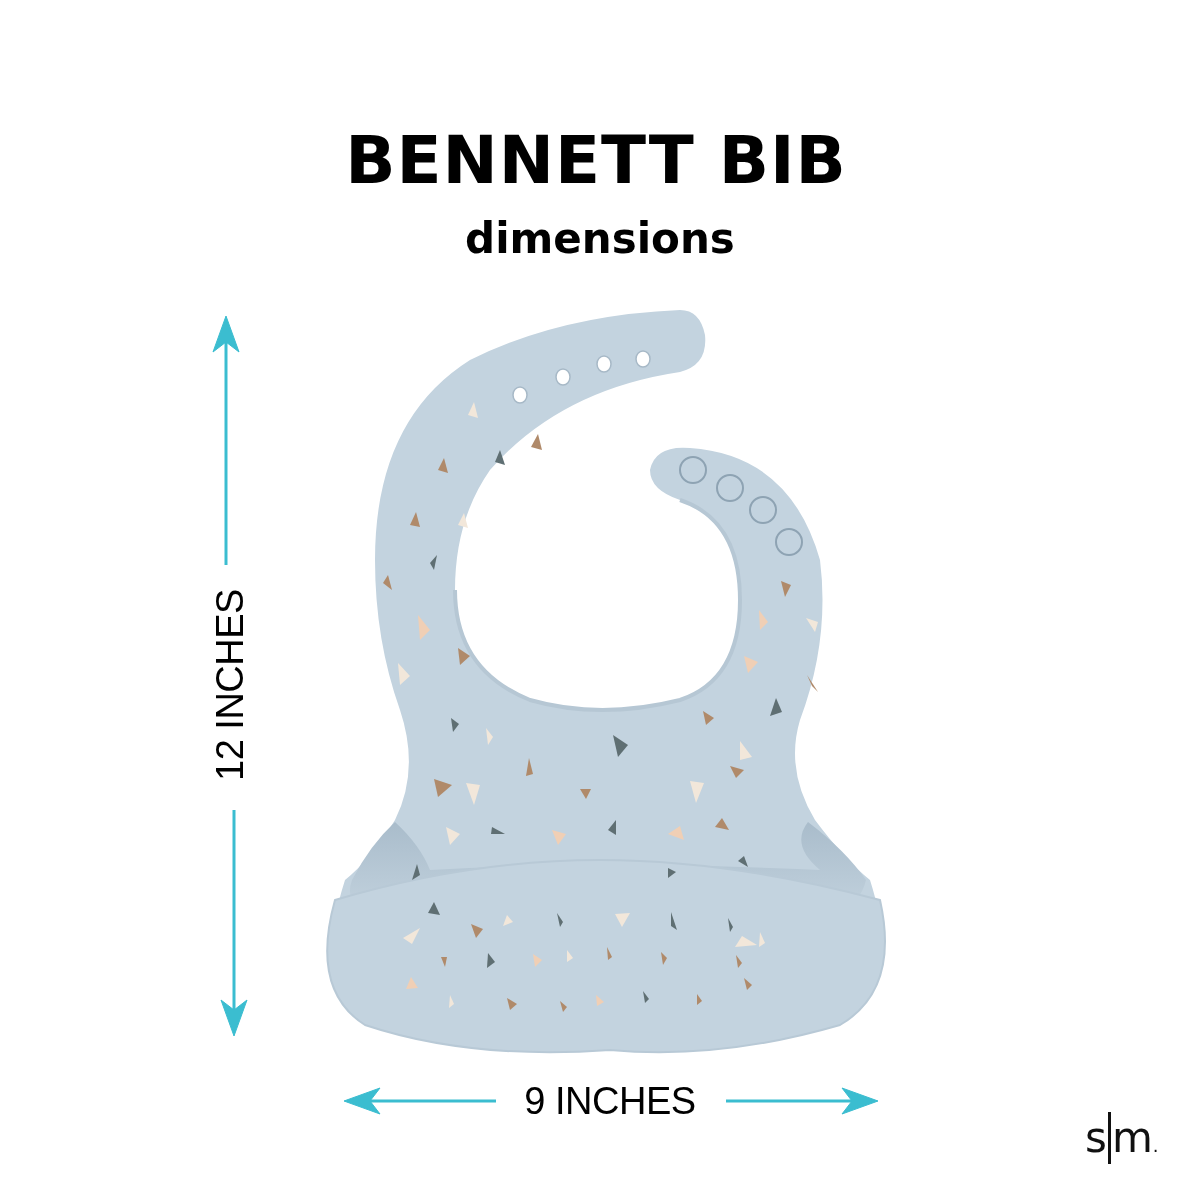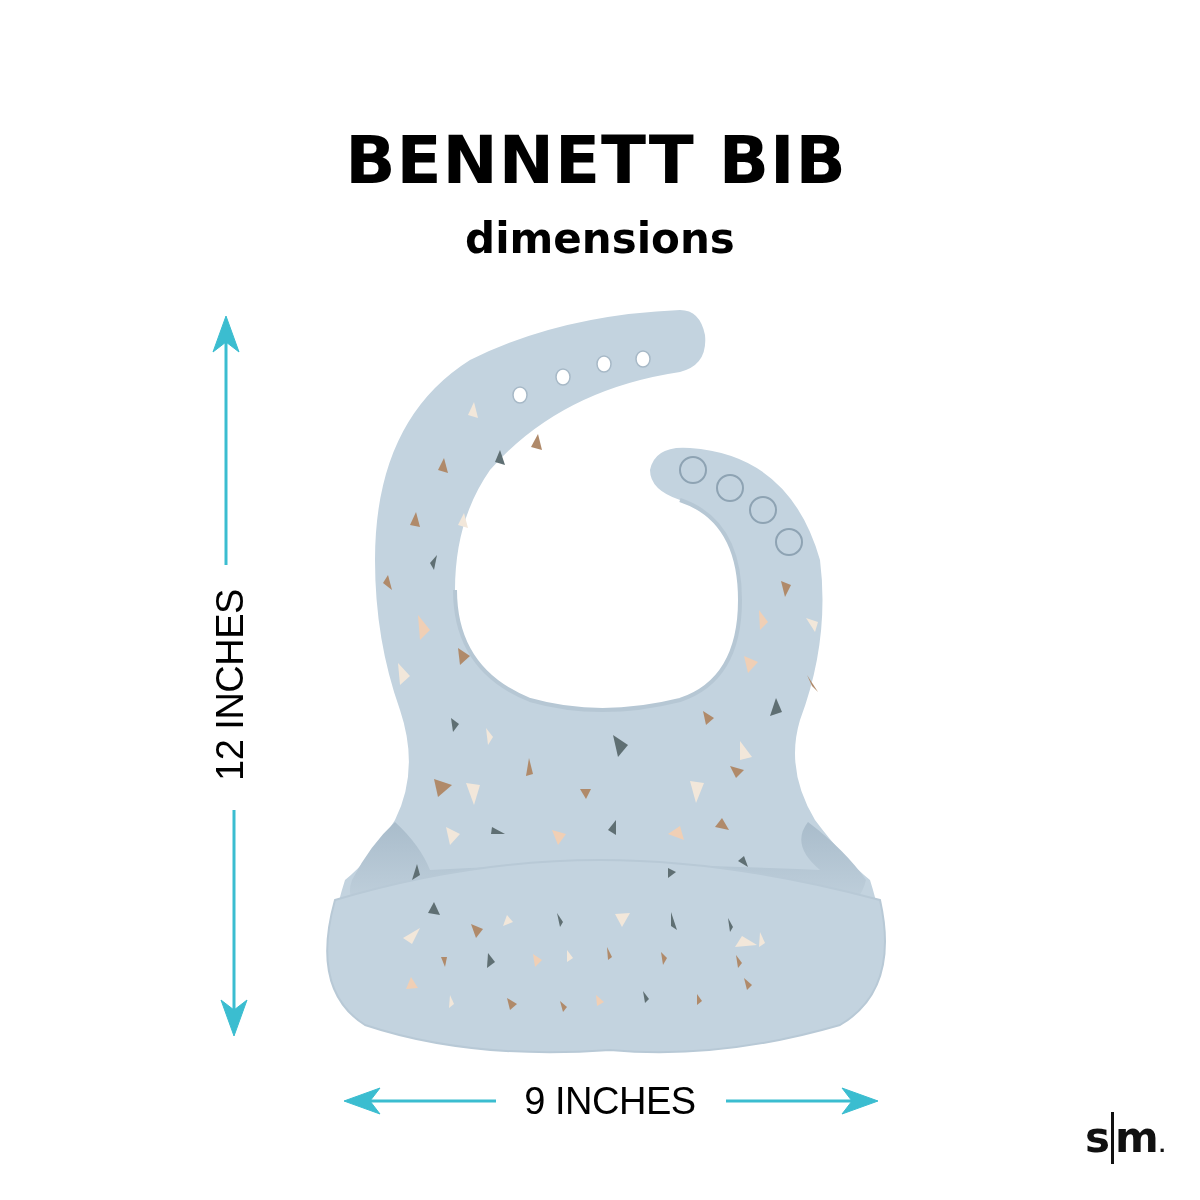--- a/index.html
+++ b/index.html
@@ -2,21 +2,21 @@
 <html><head>
 <meta charset="utf-8">
 <style>
   html, body { margin:0; padding:0; background:#ffffff; }
   body { width:1200px; height:1200px; position:relative; overflow:hidden; font-family:"DejaVu Sans", sans-serif; }
   .title { position:absolute; left:0; top:128px; width:1192px; text-align:center; font-family:"DejaVu Sans", sans-serif; font-weight:bold; font-size:66px; letter-spacing:1px; color:#000; line-height:1; }
   .subtitle { position:absolute; left:0; top:218px; width:1200px; text-align:center; font-family:"DejaVu Sans", sans-serif; font-weight:bold; font-size:42px; color:#000; line-height:1; }
   .bib { position:absolute; left:0; top:0; width:1200px; height:1200px; }
   .vlabel { position:absolute; left:230px; top:685px; transform:translate(-50%,-50%) rotate(-90deg); font-family:"Liberation Sans", sans-serif; font-size:38px; color:#000; white-space:nowrap; letter-spacing:-0.5px; }
   .hlabel { position:absolute; left:610px; top:1101px; transform:translate(-50%,-50%); font-family:"Liberation Sans", sans-serif; font-size:38px; color:#000; white-space:nowrap; letter-spacing:-0.5px;text-align:center; }
-  .logo { position:absolute; left:1085px; top:1112px; font-family:"DejaVu Sans", sans-serif; font-size:42px; font-weight:700; color:#111; line-height:1; }
+  .logo { position:absolute; left:1085px; top:1112px; font-family:"DejaVu Sans", sans-serif; font-size:42px; font-weight:400; color:#111; line-height:1; }
   .logo .bar { display:inline-block; width:3px; height:52px; background:#111; vertical-align:-12px; margin:0 1px; }
   .logo .dot { font-size:18px; }
 </style>
 </head>
 <body>
 
 <div class="title">BENNETT BIB</div>
 <div class="subtitle">dimensions</div>
 
 <svg class="bib" viewBox="0 0 1200 1200" xmlns="http://www.w3.org/2000/svg">

